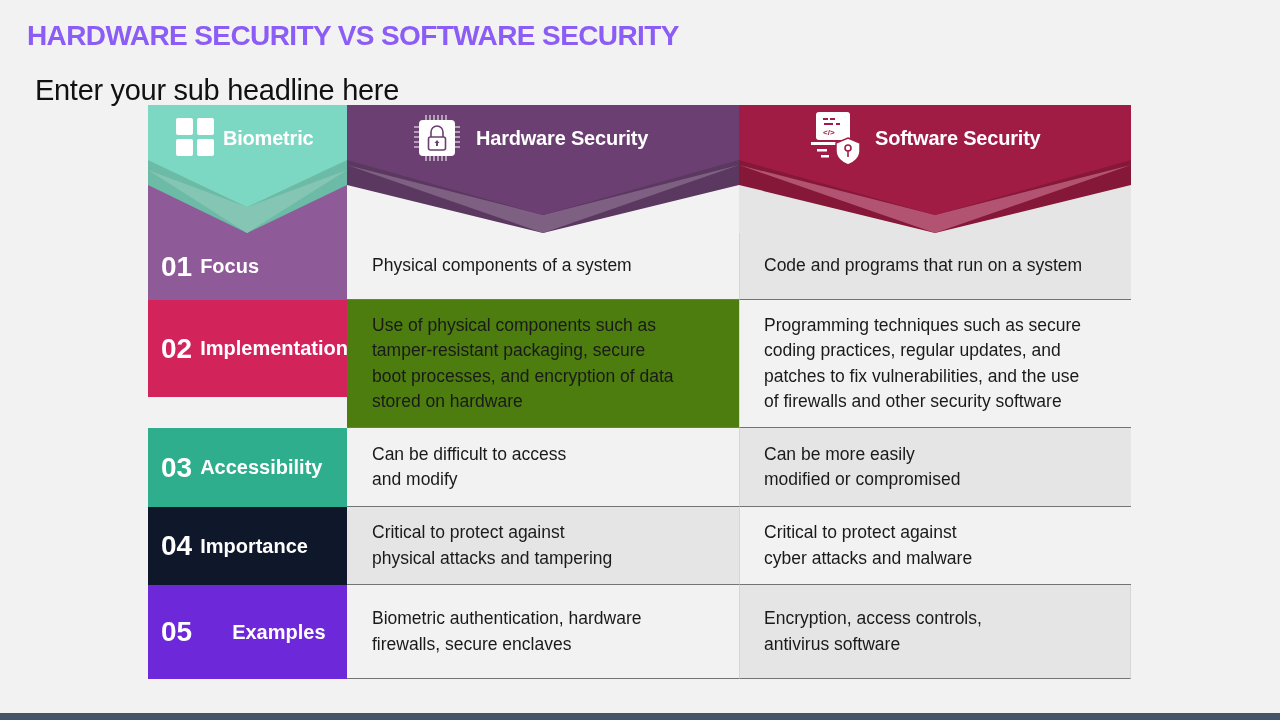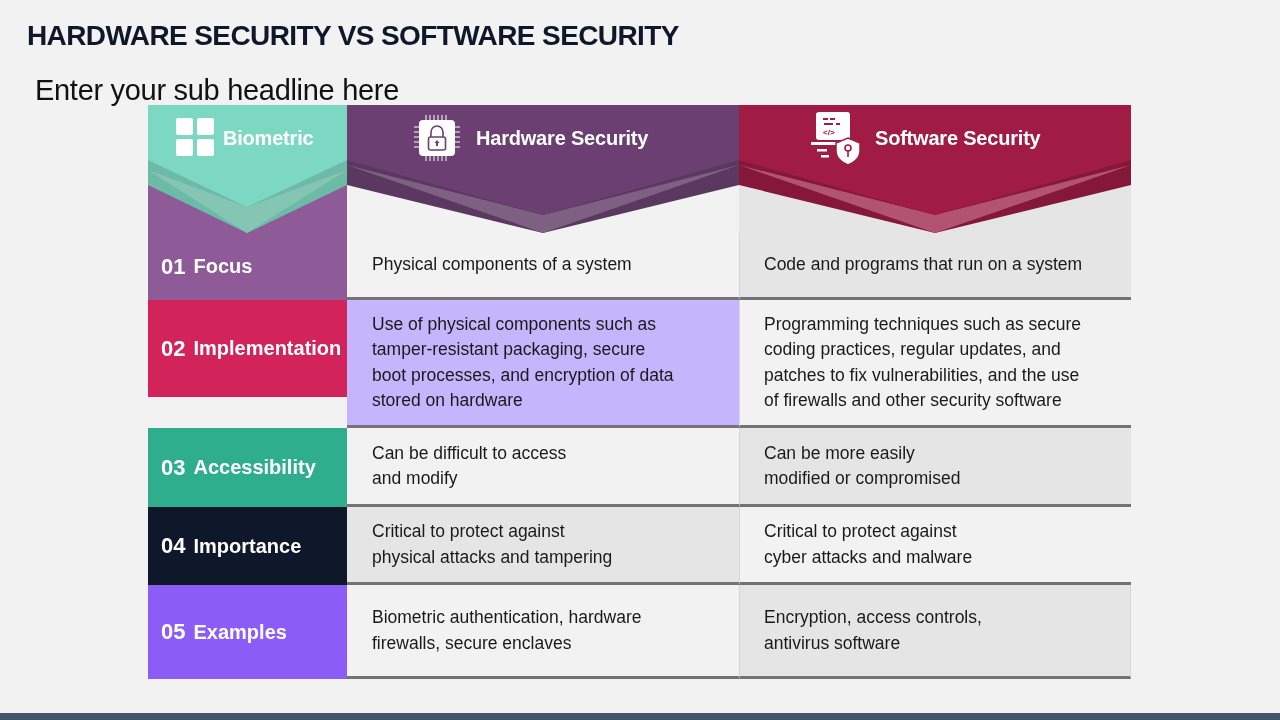--- a/index.html
+++ b/index.html
@@ -1,26 +1,26 @@
 <!DOCTYPE html>
 <html><head>
 <meta charset="utf-8">
 <style>
   html, body { margin:0; padding:0; }
   body { width:1280px; height:720px; background:#f2f2f2; position:relative; overflow:hidden; font-family:"Liberation Sans", sans-serif; }
-  .title { position:absolute; left:27px; top:20px; font-size:28px; font-weight:bold; color:#0f172a; letter-spacing:-0.6px; margin:0; }
+  .title { position:absolute; left:27px; top:20px; font-size:28px; font-weight:bold; color:#8b5cf6; letter-spacing:-0.6px; margin:0; }
   .subtitle { position:absolute; left:27px; top:66px; font-size:29px; color:#111; letter-spacing:-0.3px; margin:8px; }
   .bottom-bar { position:absolute; left:0; right:0; top:713px; height:7px; background:#44546a; }
 
   .col-bg { position:absolute; }
   .row-cell { position:absolute; box-sizing:border-box; display:flex; align-items:center; }
   .cat-cell { left:148px; width:199px; padding-left:13px; color:#fff; font-weight:bold; }
-  .cat-num { font-size:22px; margin-right:8px; }
+  .cat-num { font-size:28px; margin-right:8px; }
   .cat-label { font-size:20px; }
-  .text-cell { font-size:17.5px; color:#1a1a1a; line-height:25.5px; padding-left:25px; padding-right:14px; border-bottom:3px solid #737373; }
+  .text-cell { font-size:17.5px; color:#1a1a1a; line-height:25.5px; padding-left:25px; padding-right:14px; border-bottom:1px solid #737373; }
   .hw { left:347px; width:392px; }
   .sw { left:739px; width:392px; border-left:1px solid #d6d6d6;padding-left:24px; }
 
   .header-svg { position:absolute; left:148px; top:105px; }
   .head-label { position:absolute; color:#fff; font-weight:bold; font-size:20px; letter-spacing:-0.2px; }
   .icon { position:absolute; }
 </style>
 </head>
 <body>
 
@@ -116,21 +116,21 @@
 <div class="row-cell text-cell sw" style="top:233px;height:67px;">
   <div>
       <div>Code and programs that run on a system</div>
     </div>
 </div>
 
 <div class="row-cell cat-cell" style="top:300px;height:97px;background:#d2235b;">
   <span class="cat-num">02</span>
   <span class="cat-label">Implementation</span>
 </div>
-<div class="row-cell text-cell hw" style="top:300px;height:128px;background:#c4b5fd;">
+<div class="row-cell text-cell hw" style="top:300px;height:128px;background:#4d7c0f;">
   <div>
     <div>Use of physical components such as</div>
     <div>tamper-resistant packaging, secure</div>
     <div>boot processes, and encryption of data</div>
     <div>stored on hardware</div>
   </div>
 </div>
 <div class="row-cell text-cell sw" style="top:300px;height:128px;background:#f2f2f2;">
   <div>
     <div>Programming techniques such as secure</div>
@@ -167,21 +167,21 @@
     <div>physical attacks and tampering</div>
   </div>
 </div>
 <div class="row-cell text-cell sw" style="top:507px;height:78px;background:#f2f2f2;">
   <div>
     <div>Critical to protect against</div>
     <div>cyber attacks and malware</div>
   </div>
 </div>
 
-<div class="row-cell cat-cell" style="top:585px;height:94px;background:#8b5cf6;">
+<div class="row-cell cat-cell" style="top:585px;height:94px;background:#6d28d9;gap:32px;">
   <span class="cat-num">05</span>
   <span class="cat-label">Examples</span>
 </div>
 <div class="row-cell text-cell hw" style="top:585px;height:94px;background:#f2f2f2;">
   <div>
     <div>Biometric authentication, hardware</div>
     <div>firewalls, secure enclaves</div>
   </div>
 </div>
 <div class="row-cell text-cell sw" style="top:585px;height:94px;background:#e6e5e5;border-right:1px solid #d6d6d6;">

